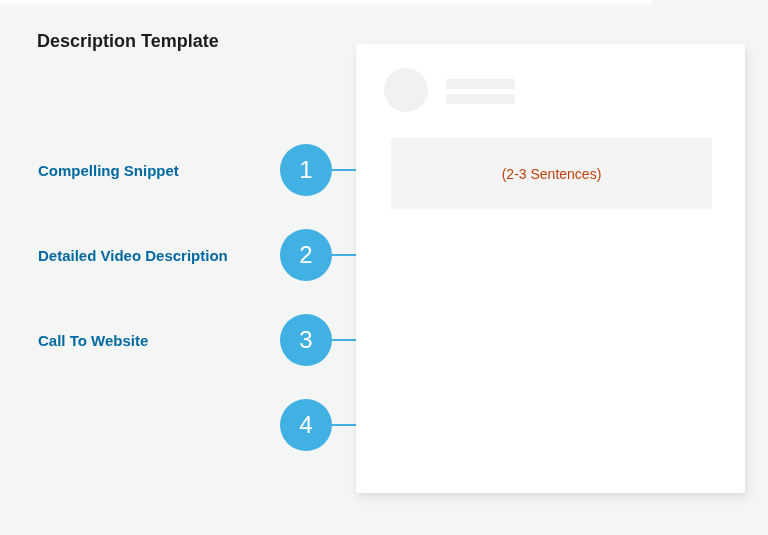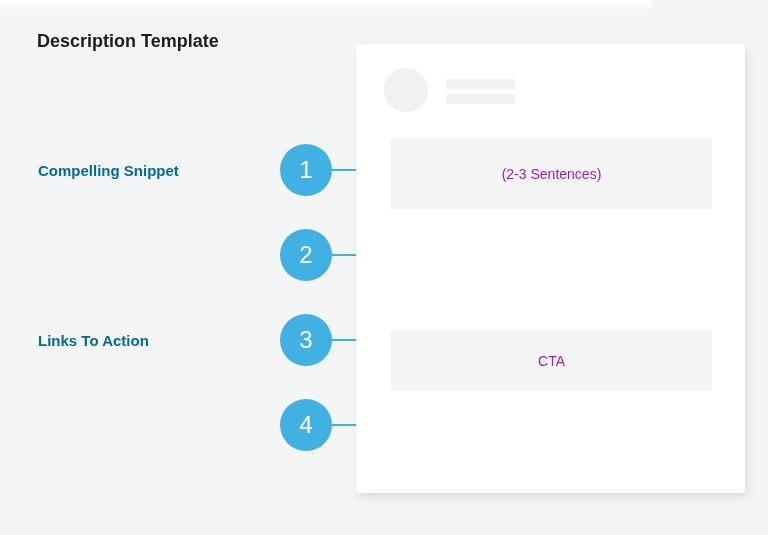--- a/index.html
+++ b/index.html
@@ -59,21 +59,21 @@
   .skeleton-line {
     position: absolute; left: 90px; width: 69px; height: 10px;
     background: #f2f2f2;
   }
   .skeleton-line.l1 { top: 35px; }
   .skeleton-line.l2 { top: 50px; }
   .ph-box {
     position: absolute; left: 35px; width: 321px;
     background: #f4f4f4;
     display: flex; align-items: center; justify-content: center;
-    color: #a21caf; font-size: 14px;
+    color: #c2410c; font-size: 14px;
   }
   .ph-box.b1 { top: 94px;  height: 71px; }
   .ph-box.b2 { top: 174px; height: 103px; }
   .ph-box.b3 { top: 286px; height: 61px; }
   .ph-box.b4 { top: 355px; height: 57px; }
 </style>
 </head>
 <body>
 
 <div class="canvas">
@@ -86,31 +86,32 @@
     <div class="step-circle">
       <span>1</span>
     </div>
     <svg class="arrow" width="50" height="16" viewBox="0 0 50 16">
       <line x1="0" y1="8" x2="45" y2="8" stroke="#41b0e3" stroke-width="2" stroke-linecap="round"></line>
       <polyline points="39,2 46,8 39,14" fill="none" stroke="#41b0e3" stroke-width="2" stroke-linecap="round" stroke-linejoin="round"></polyline>
     </svg>
   </div>
 
   <div class="row" style="--cy:255px">
+    <div class="row-label">Detailed Video Description</div>
     <div class="step-circle">
       <span>2</span>
     </div>
     <svg class="arrow" width="50" height="16" viewBox="0 0 50 16">
       <line x1="0" y1="8" x2="45" y2="8" stroke="#41b0e3" stroke-width="2" stroke-linecap="round"></line>
       <polyline points="39,2 46,8 39,14" fill="none" stroke="#41b0e3" stroke-width="2" stroke-linecap="round" stroke-linejoin="round"></polyline>
     </svg>
   </div>
 
   <div class="row" style="--cy:340px">
-    <div class="row-label">Links To Action</div>
+    <div class="row-label">Call To Website</div>
     <div class="step-circle">
       <span>3</span>
     </div>
     <svg class="arrow" width="50" height="16" viewBox="0 0 50 16">
       <line x1="0" y1="8" x2="45" y2="8" stroke="#41b0e3" stroke-width="2" stroke-linecap="round"></line>
       <polyline points="39,2 46,8 39,14" fill="none" stroke="#41b0e3" stroke-width="2" stroke-linecap="round" stroke-linejoin="round"></polyline>
     </svg>
   </div>
 
   <div class="row" style="--cy:425px">
@@ -124,17 +125,14 @@
   </div>
 
   <div class="card">
     <div class="avatar"></div>
     <div class="skeleton-line l1"></div>
     <div class="skeleton-line l2"></div>
 
     <div class="ph-box b1">
       <span>(2-3 Sentences)</span>
     </div>
-    <div class="ph-box b3">
-      <span>CTA</span>
-    </div>
   </div>
 </div>
 
 </body></html>

